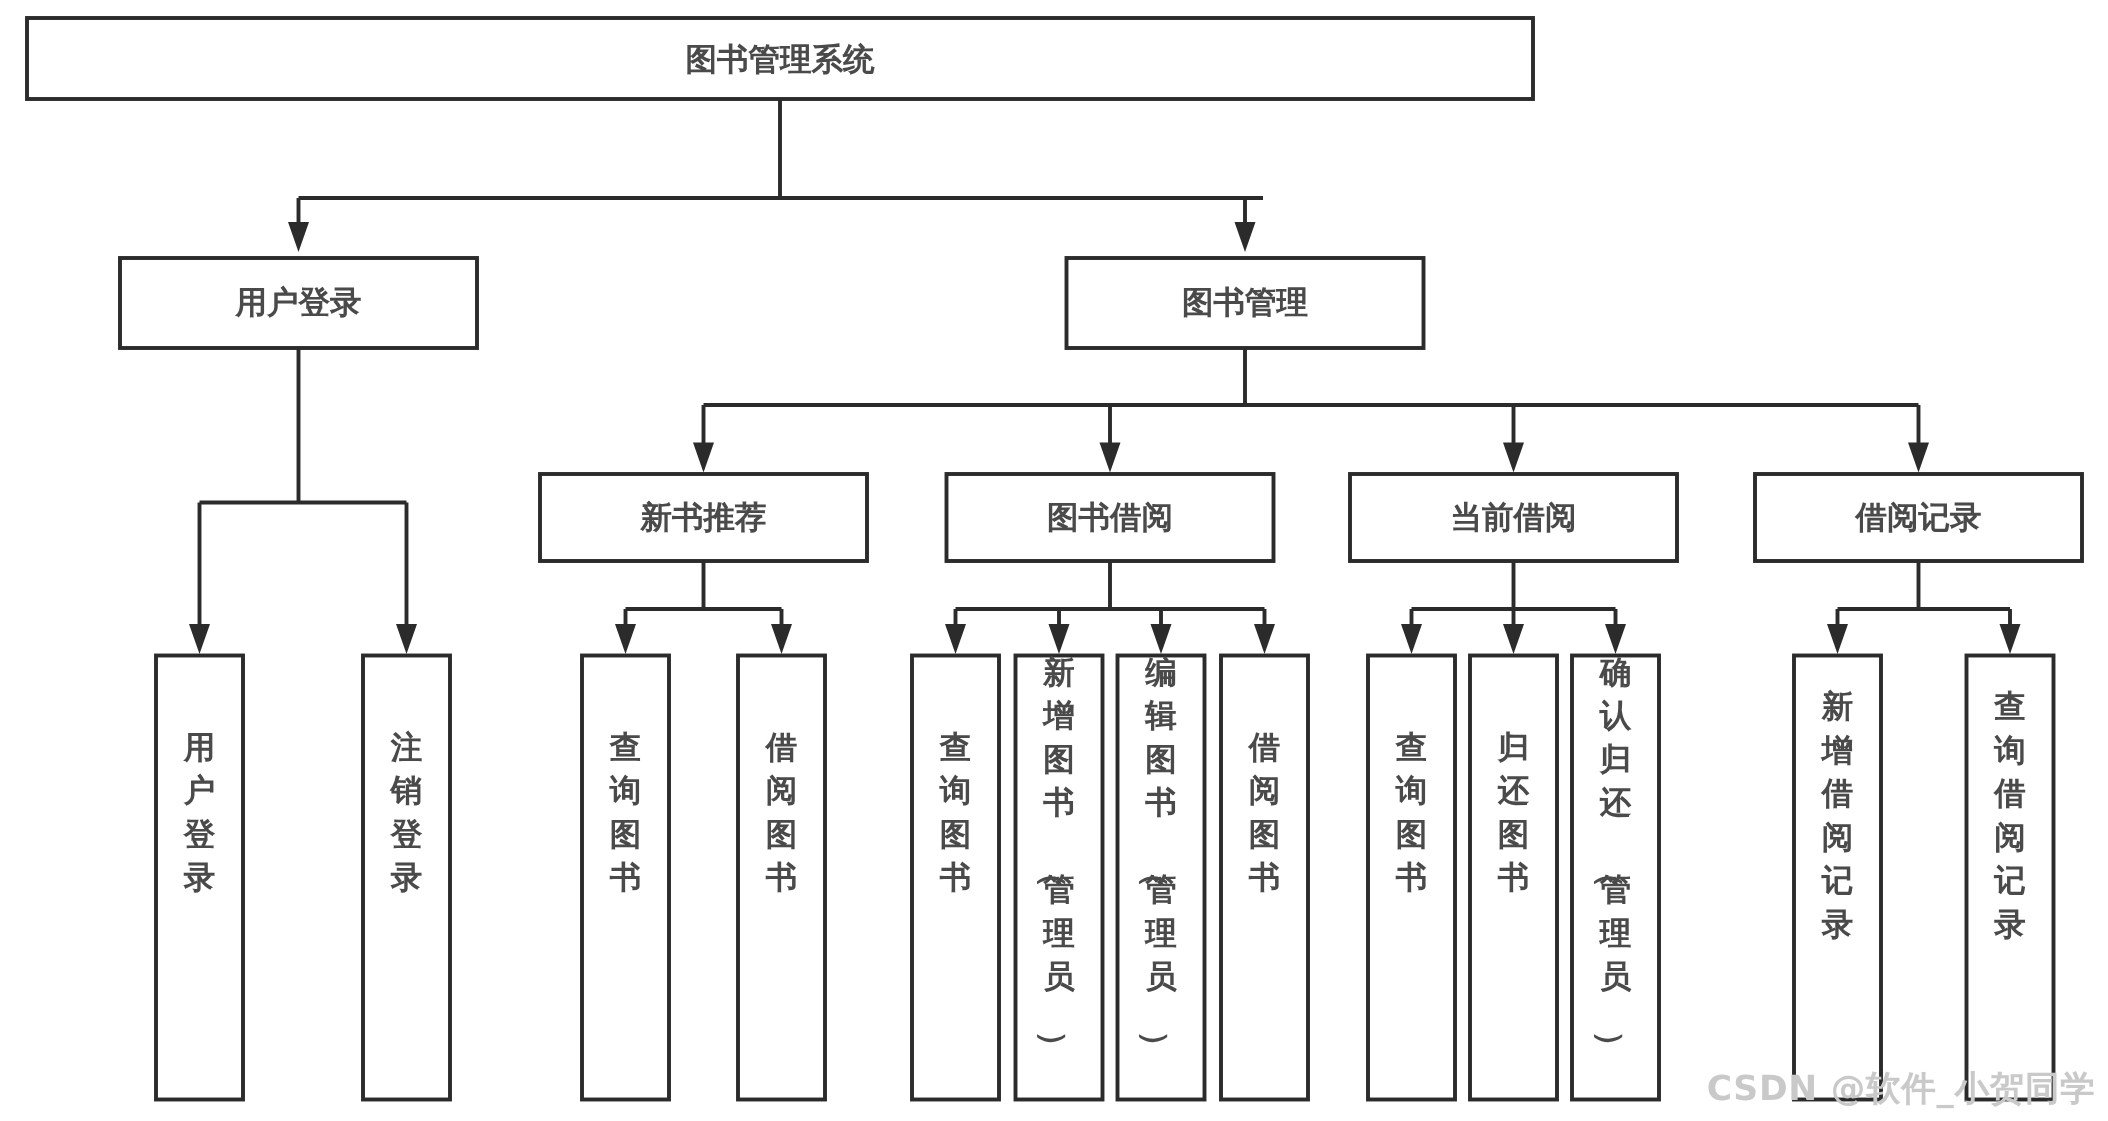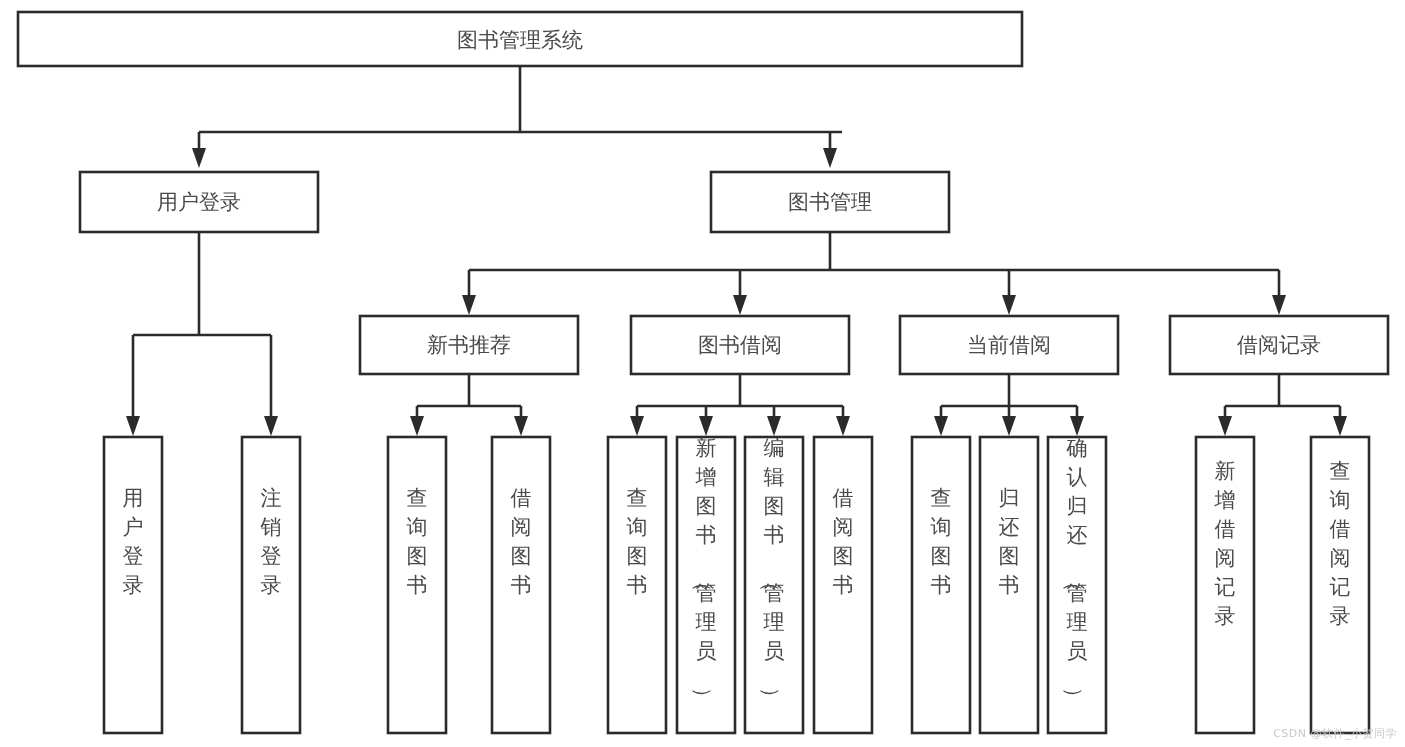--- a/index.html
+++ b/index.html
@@ -10,20 +10,21 @@
   }
   body {
     font-family: "DejaVu Sans", "Liberation Sans", sans-serif;
   }
   #diagram-root {
     position: relative;
     width: 1405px;
     height: 747px;
     background: #ffffff;
     overflow: hidden;
+    font-weight: bold;
   }
   svg.tree-canvas {
     position: absolute;
     left: 0;
     top: 0;
     width: 1405px;
     height: 747px;
     display: block;
   }
   .node-box {
@@ -52,21 +53,21 @@
     fill: #4a4a4a;
     font-family: "DejaVu Sans", "Liberation Sans", sans-serif;
     font-size: 21px;
     text-anchor: middle;
   }
   .watermark-text {
     position: absolute;
     right: 8px;
     bottom: 6px;
     font-family: "DejaVu Sans", "Liberation Sans", sans-serif;
-    font-size: 11px;
+    font-size: 23px;
     color: #c9c9c9;
     letter-spacing: 0.5px;
     white-space: nowrap;
     user-select: none;
   }
 </style>
 </head>
 <body>
 
 <div id="diagram-root">

